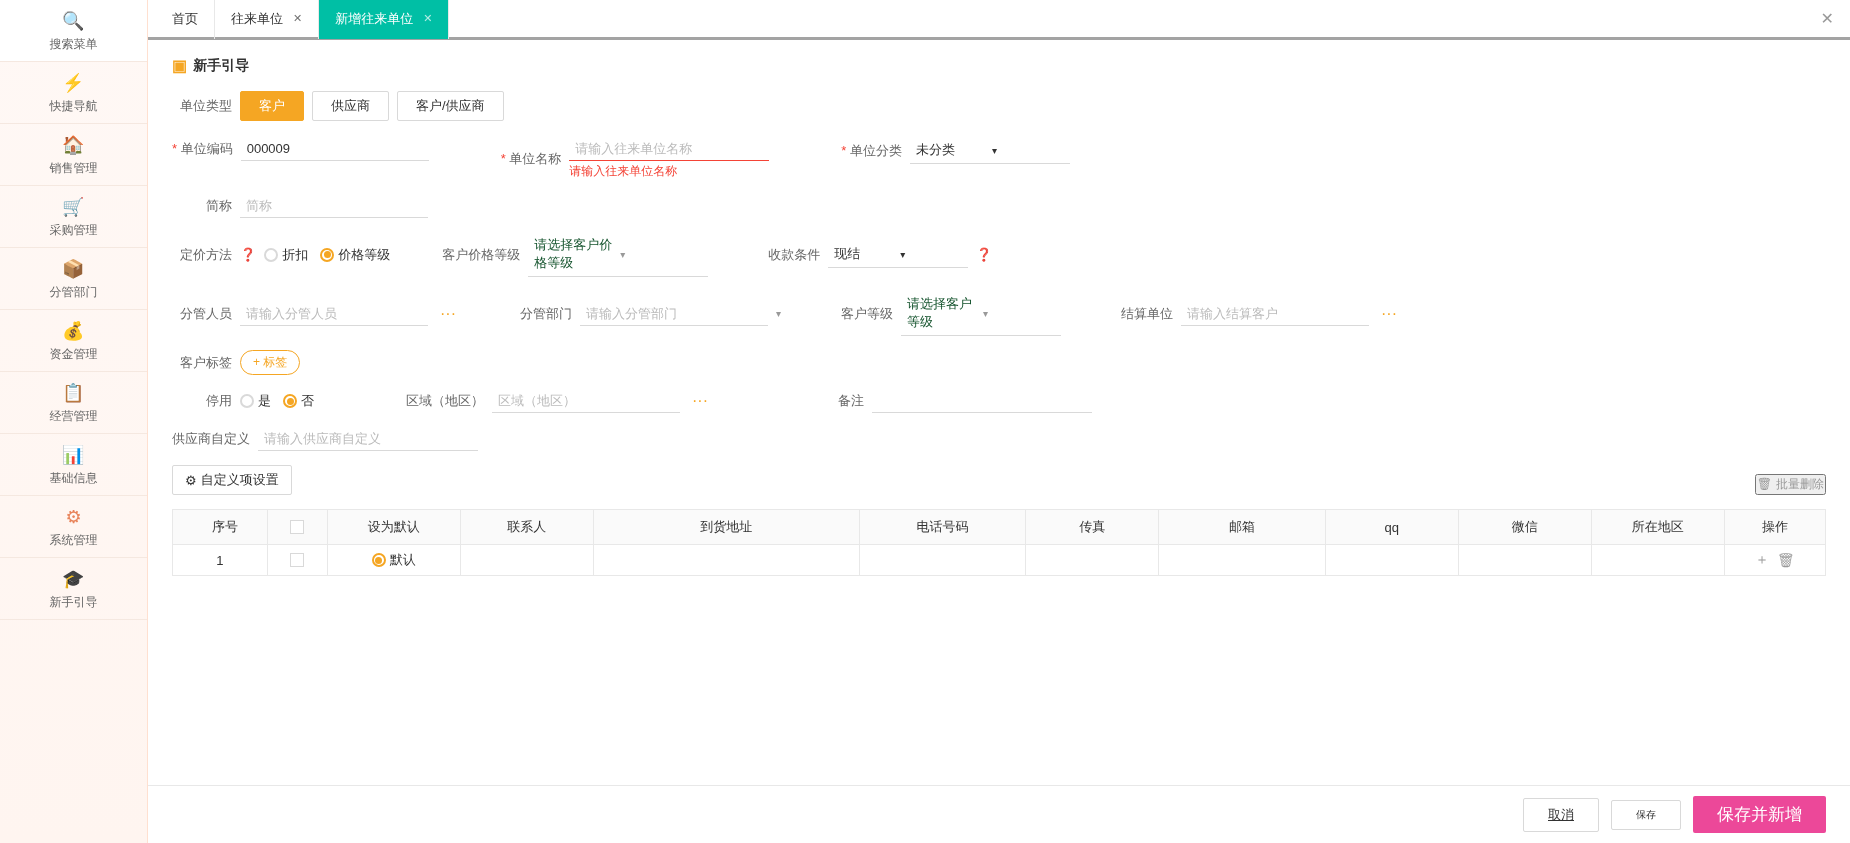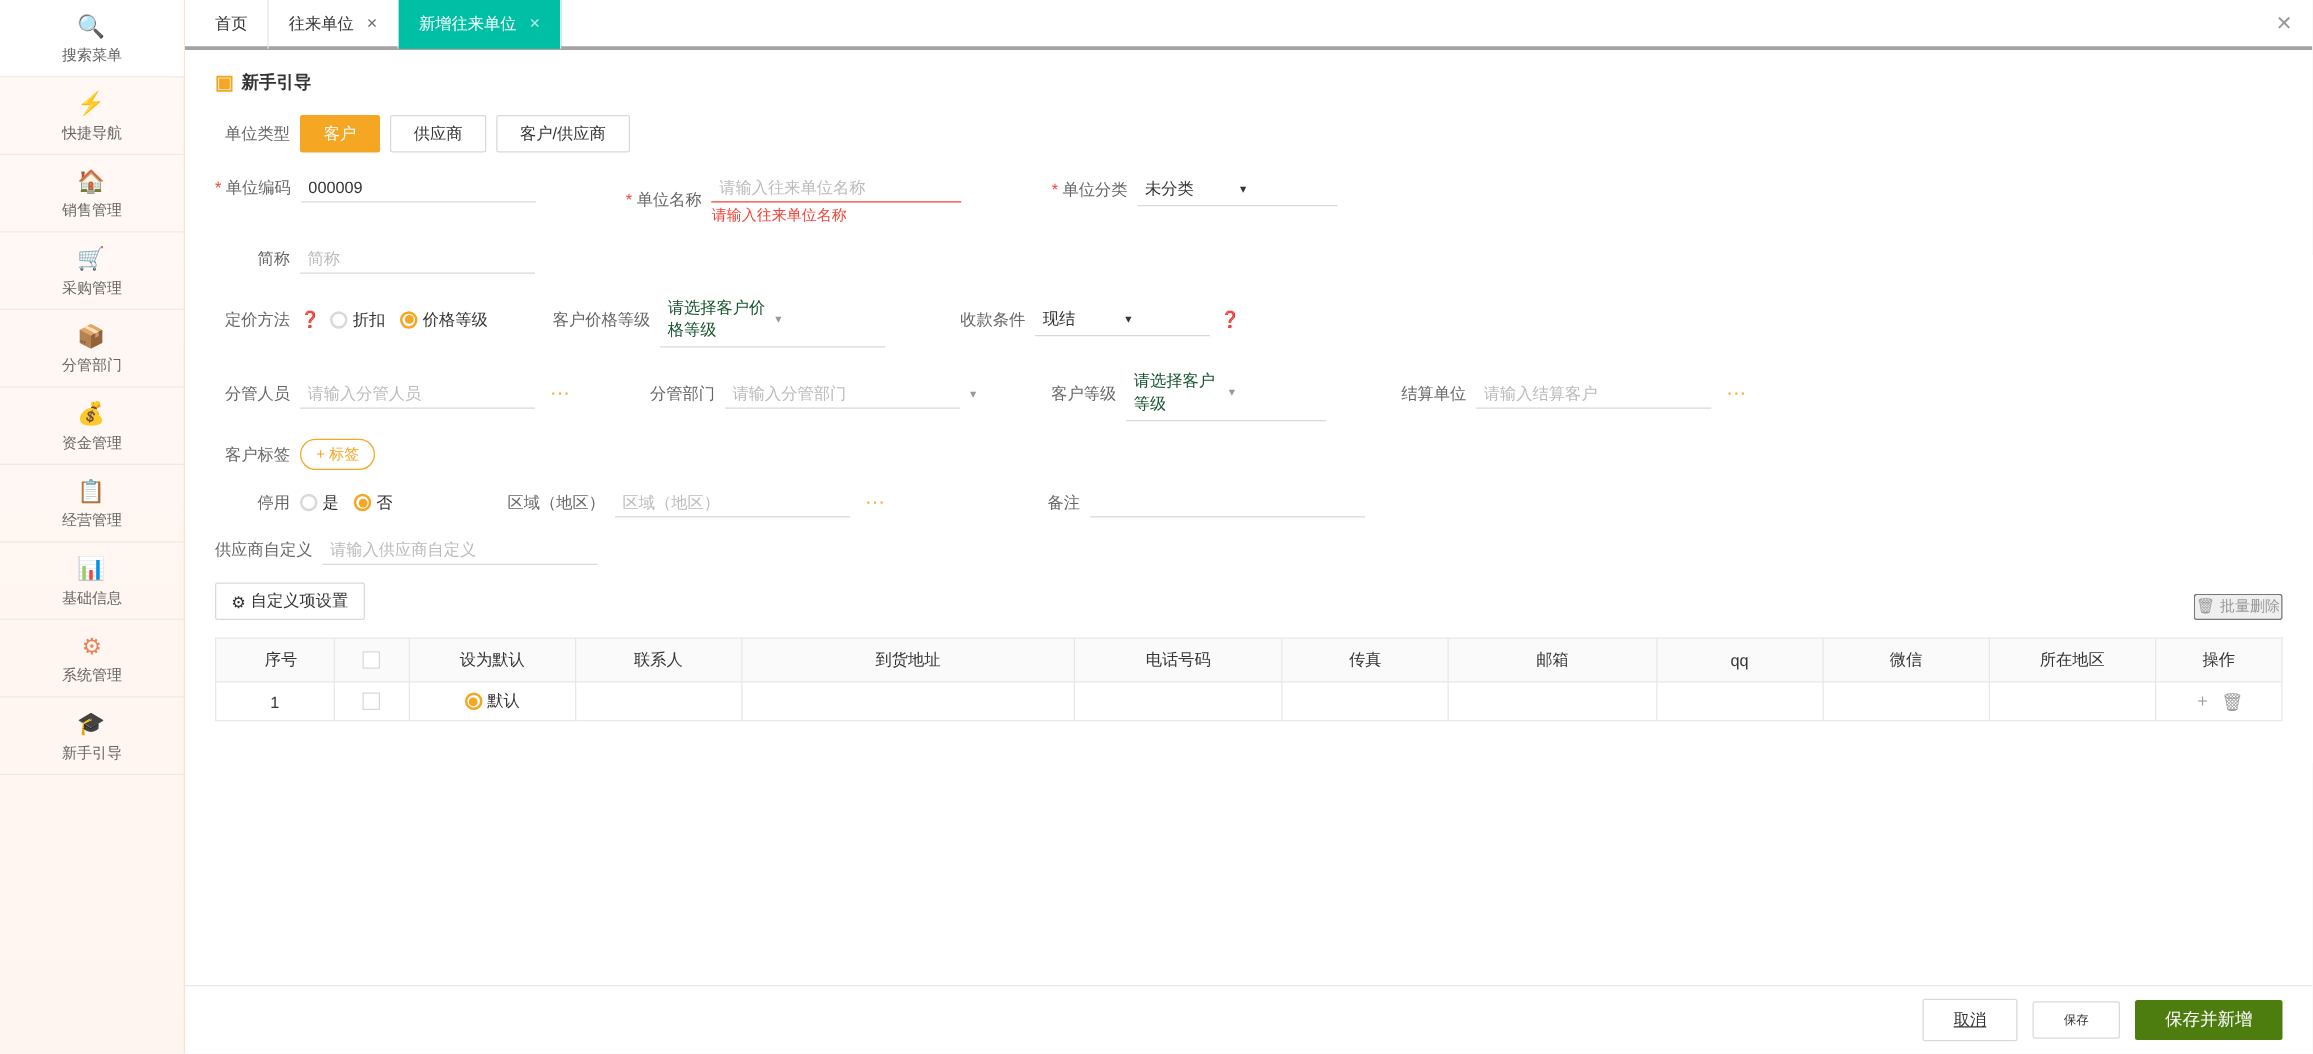--- a/index.html
+++ b/index.html
@@ -279,23 +279,23 @@
       border: 1px solid #d9d9d9;
       background: #fff;
       cursor: pointer;
       font-size: 10px;
       color: #333;
       border-radius: 2px;
     }
     .btn-save-new {
       padding: 7px 24px;
       border: none;
-      background: #4d7c0f;
-      cursor: pointer;
-      font-size: 14px;
+      background: #ec4899;
+      cursor: pointer;
+      font-size: 17px;
       color: #fff;
       border-radius: 2px;
     }
 
     .checkbox-cell {
       display: flex;
       align-items: center;
       justify-content: center;
     }
     .checkbox {

